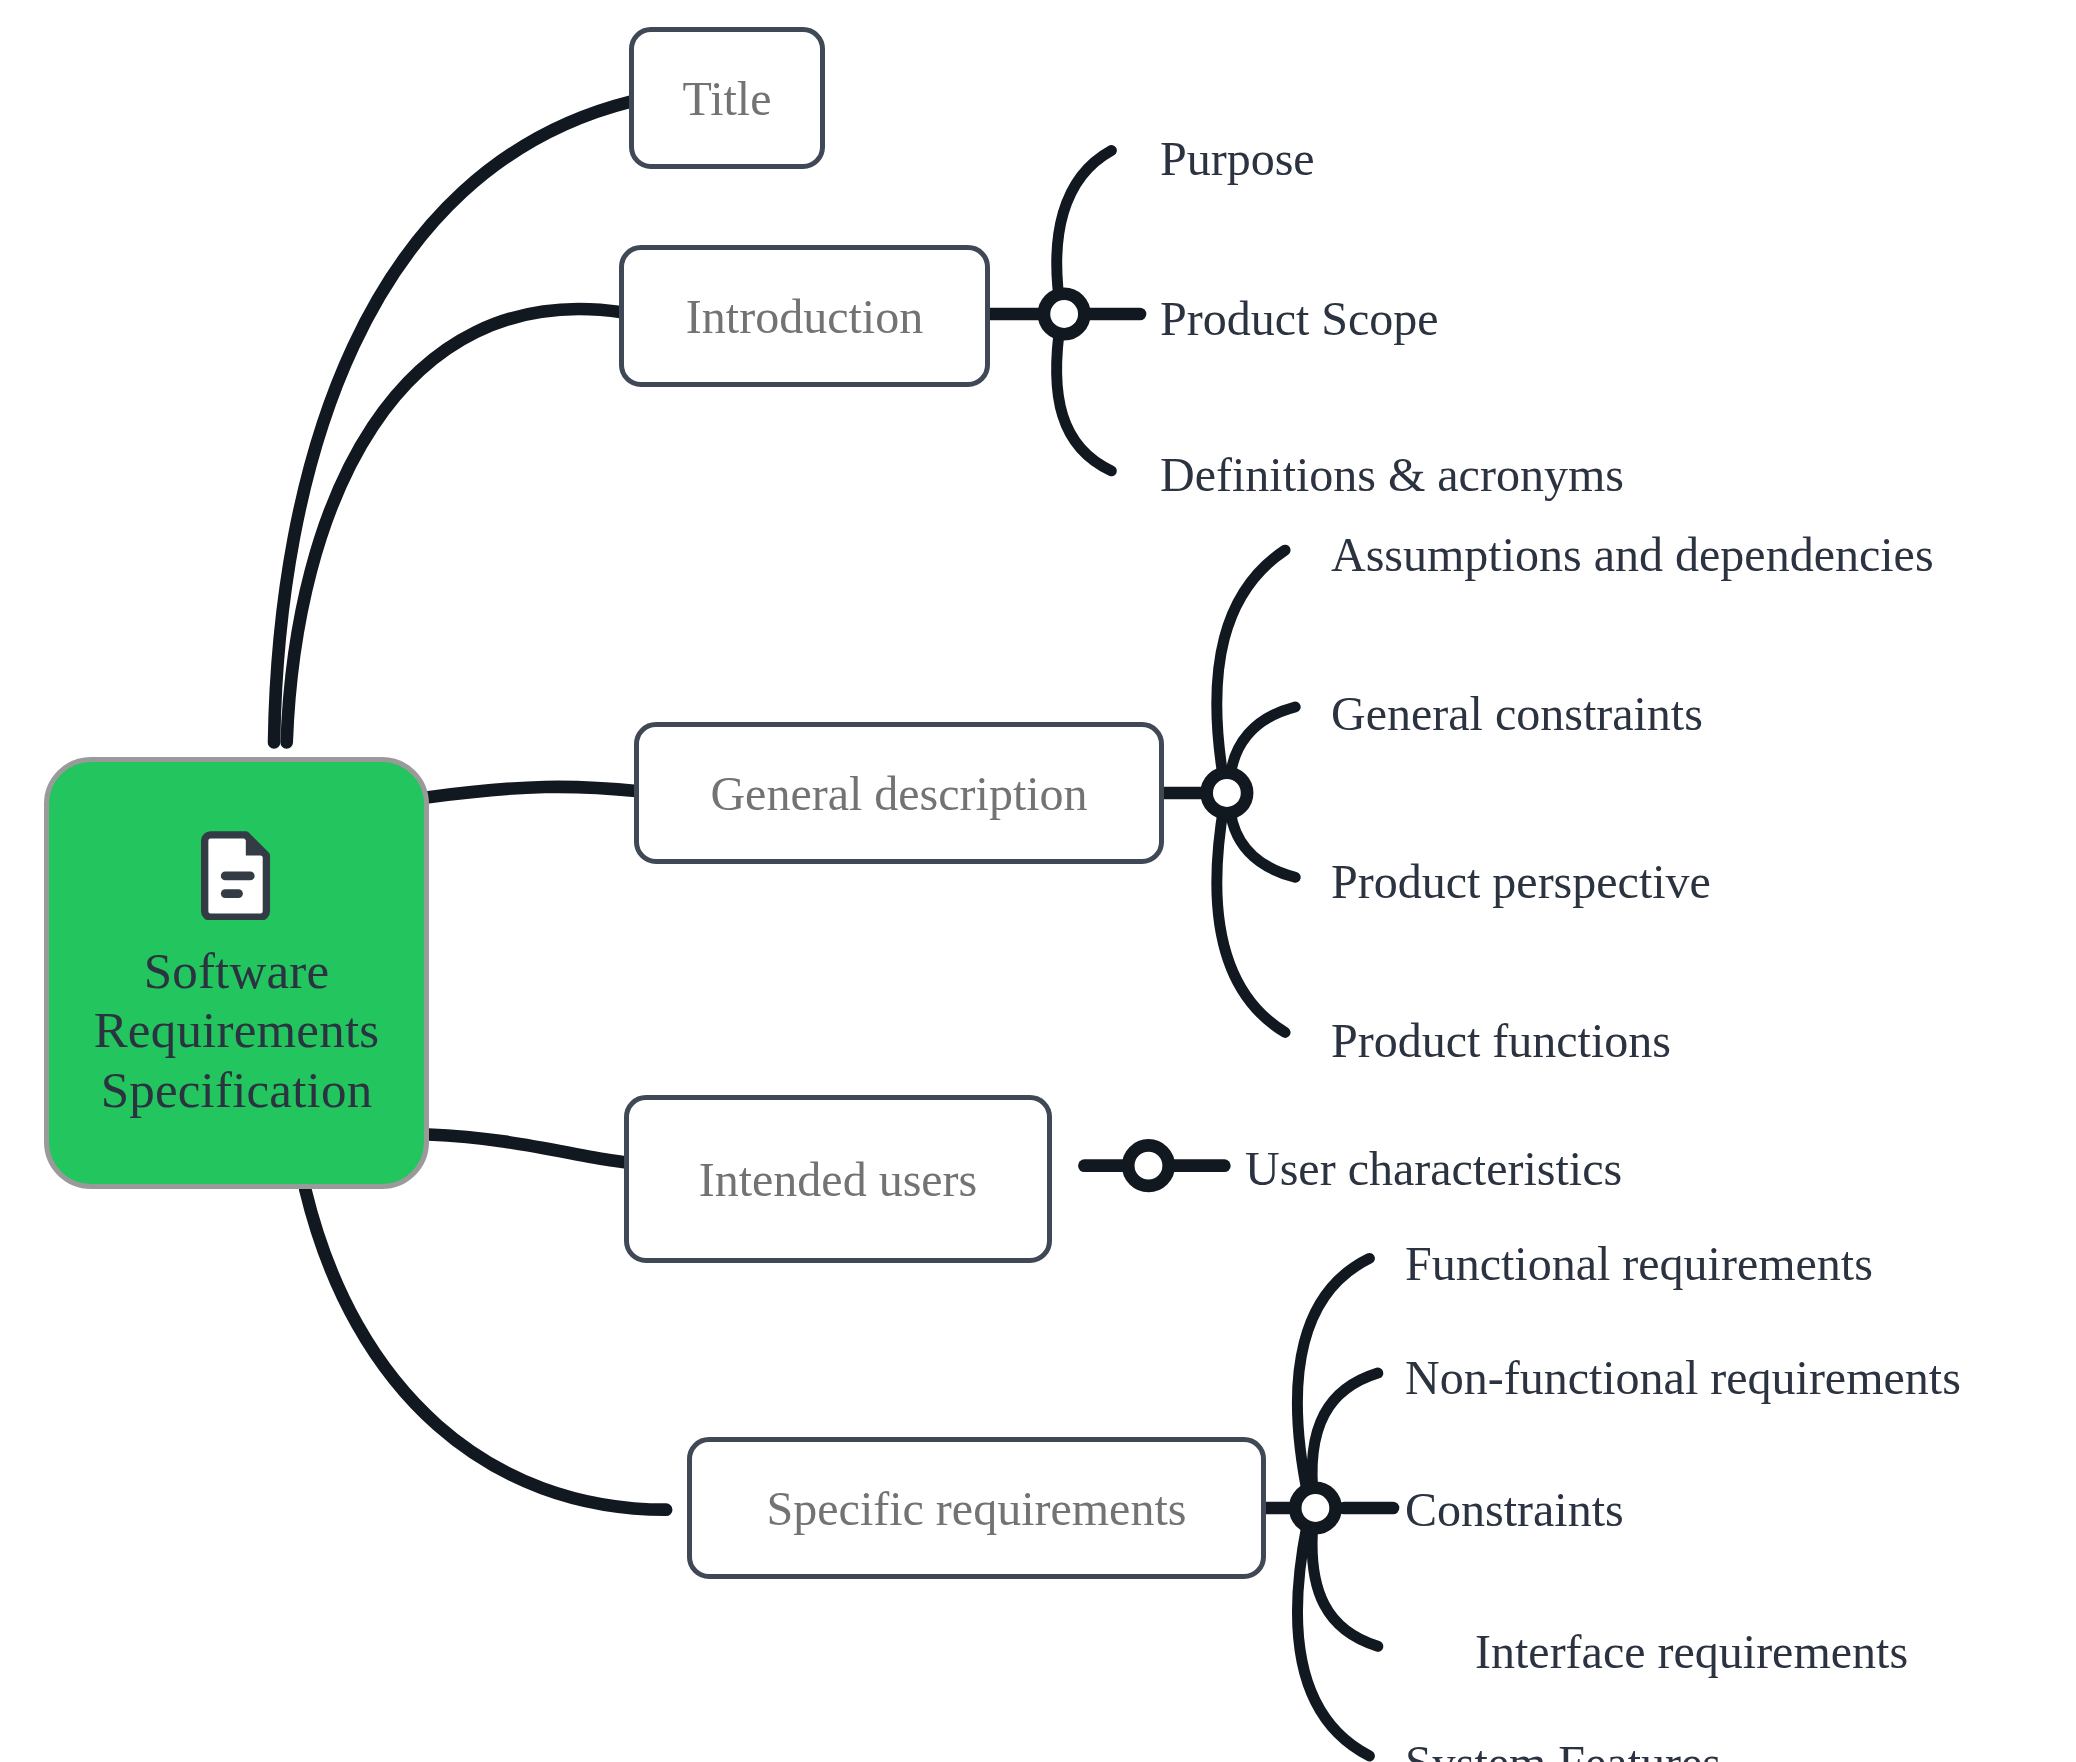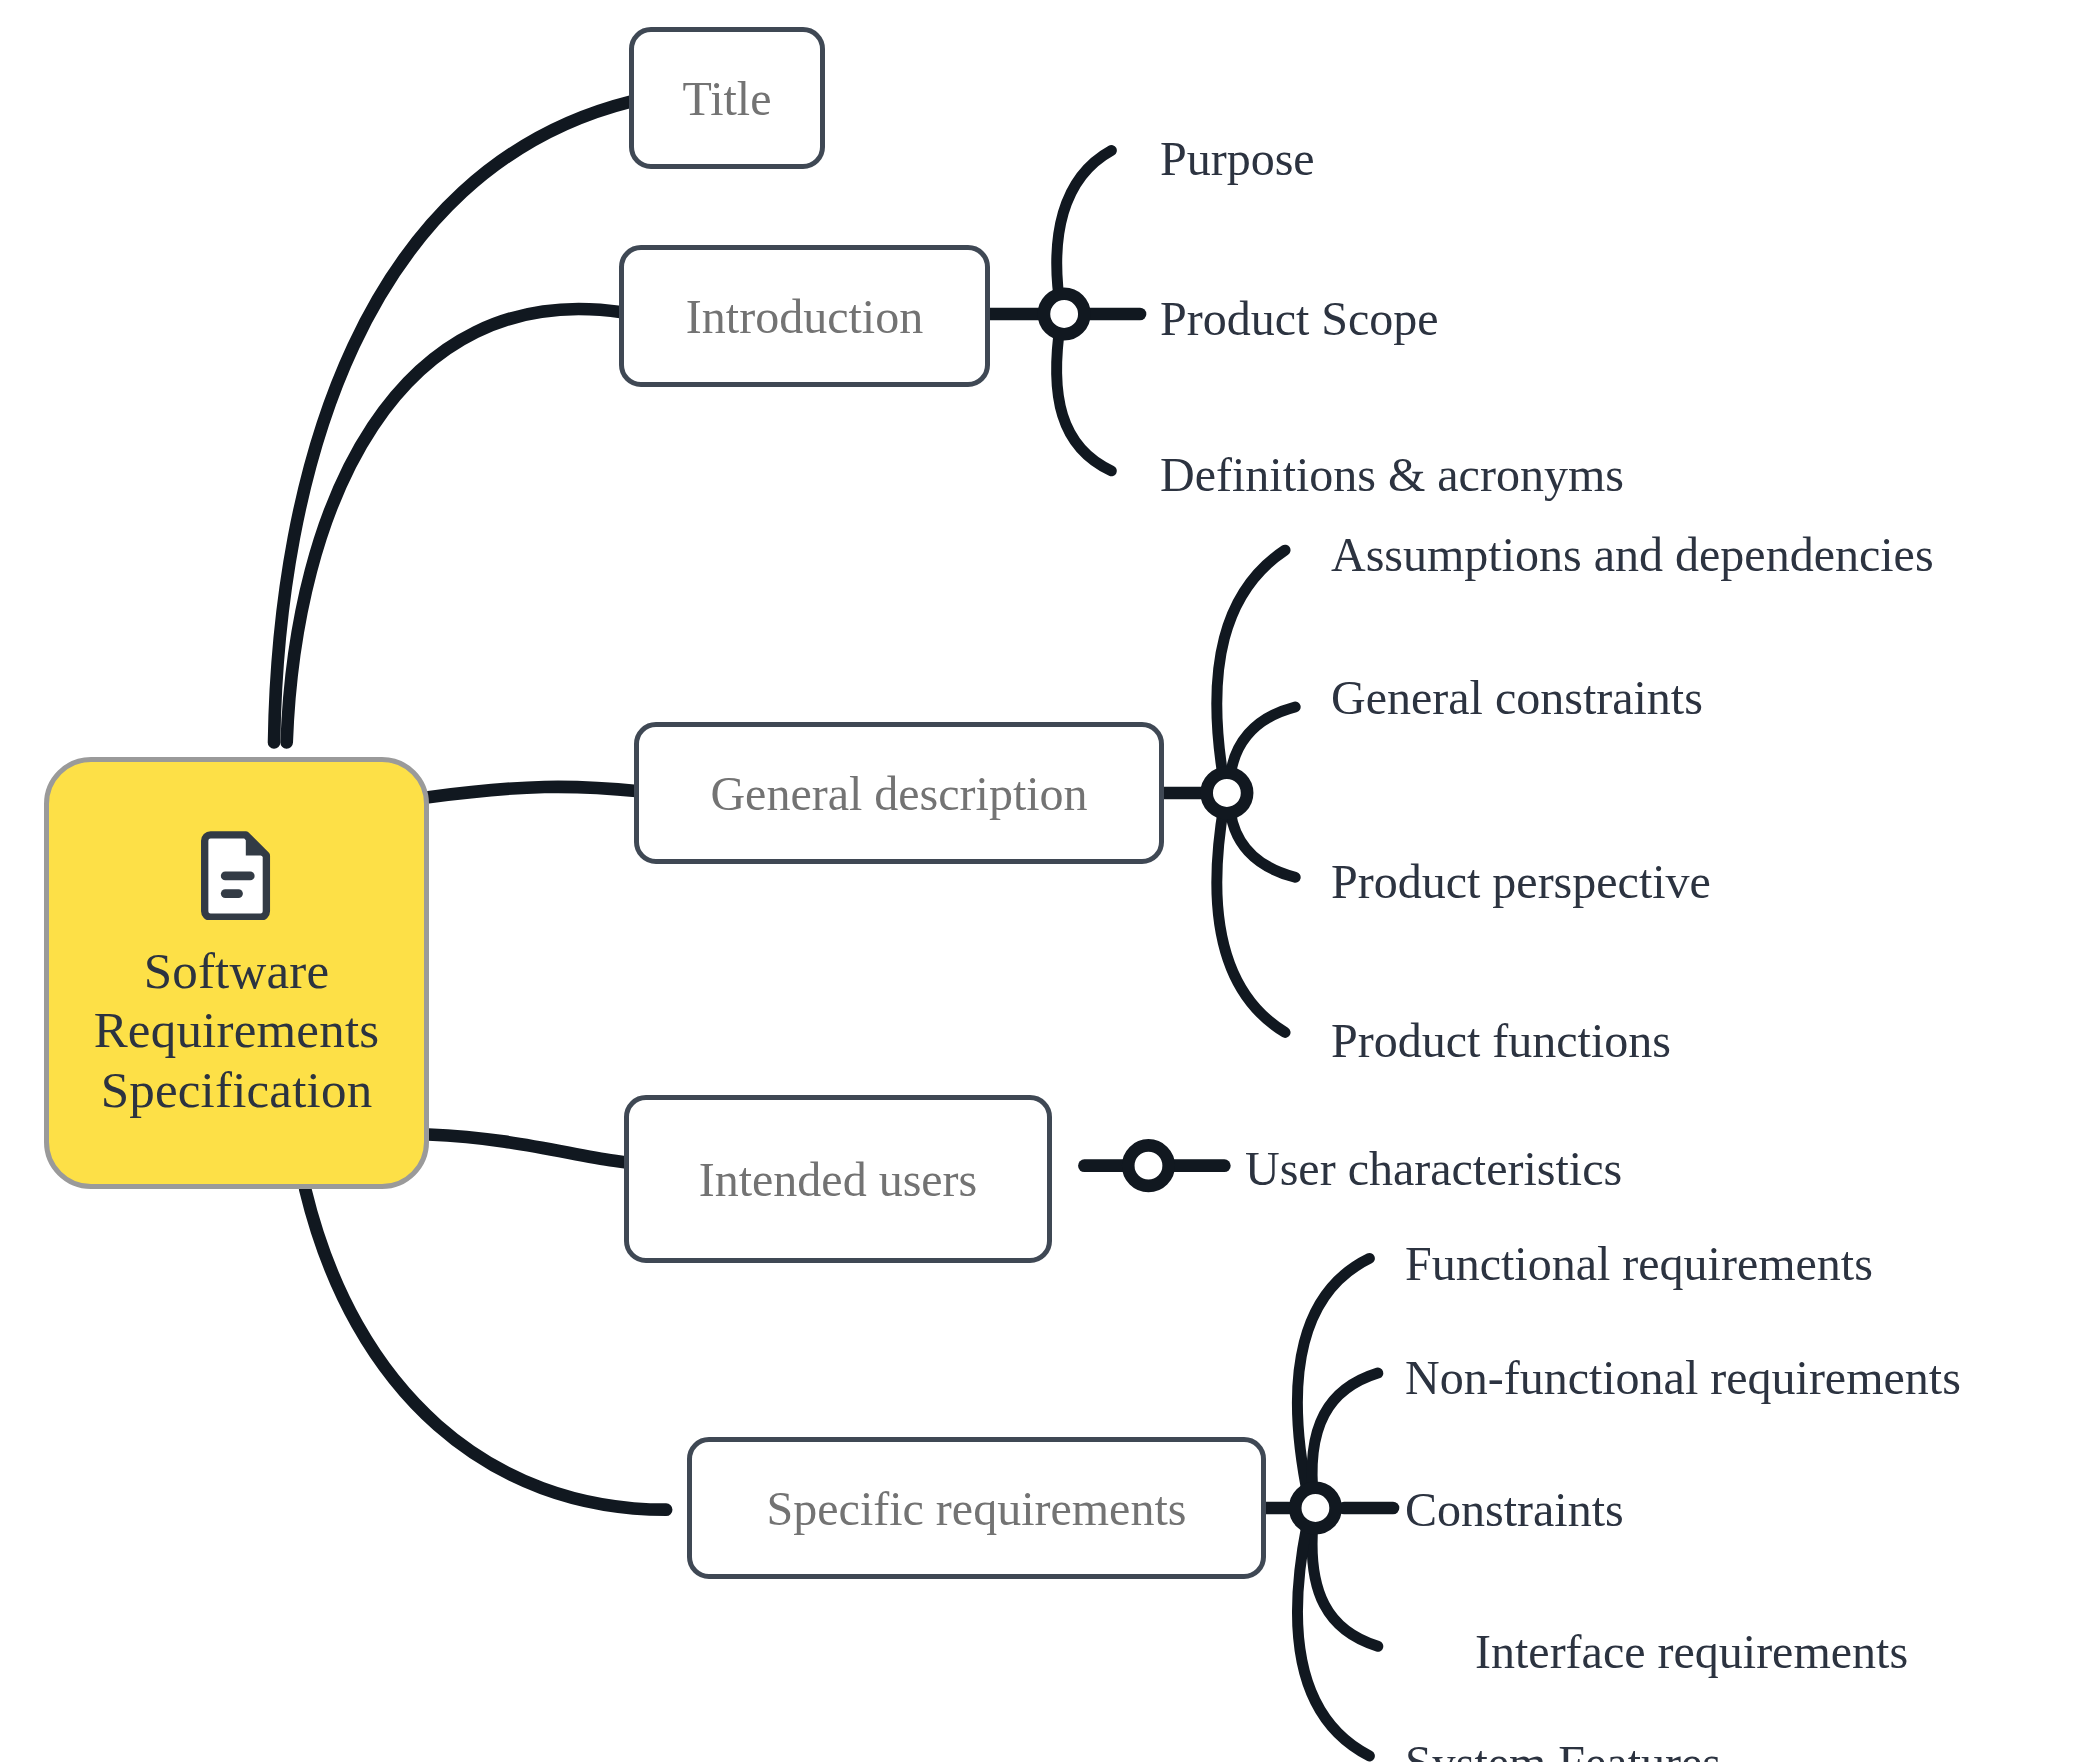--- a/index.html
+++ b/index.html
@@ -19,21 +19,21 @@
     position: absolute;
     left: 0;
     top: 0;
     width: 2076px;
     height: 1763px;
   }
   
   .root-node {
     position: absolute;
     box-sizing: border-box;
-    background: #fde047;
+    background: #22c55e;
     border: 5.9px solid #9a9a9a;
     border-radius: 47px;
     display: flex;
     flex-direction: column;
     align-items: center;
     justify-content: center;
     z-index: 5;
   }
   .root-icon {
     width: 94px;
@@ -146,21 +146,21 @@
 
   <div class="node-box" style="left:624px; top:1095px; width:428px; height:168px;">Intended users</div>
 
   <div class="node-box" style="left:687px; top:1437px; width:579px; height:142px;">Specific requirements</div>
 
   <div class="leaf-label" style="left:1160px; top:135px;">Purpose</div>
   <div class="leaf-label" style="left:1160px; top:295px;">Product Scope</div>
   <div class="leaf-label" style="left:1160px; top:451px;">Definitions &amp; acronyms</div>
 
   <div class="leaf-label" style="left:1331px; top:531px;">Assumptions and dependencies</div>
-  <div class="leaf-label" style="left:1331px; top:674px;">General constraints</div>
+  <div class="leaf-label" style="left:1331px; top:690px;">General constraints</div>
   <div class="leaf-label" style="left:1331px; top:858px;text-align:center;">Product perspective</div>
   <div class="leaf-label" style="left:1331px; top:1017px;">Product functions</div>
 
   <div class="leaf-label" style="left:1245px; top:1145px;">User characteristics</div>
 
   <div class="leaf-label" style="left:1405px; top:1240px;">Functional requirements</div>
   <div class="leaf-label" style="left:1405px; top:1354px;">Non-functional requirements</div>
   <div class="leaf-label" style="left:1405px; top:1486px;">Constraints</div>
   <div class="leaf-label" style="left:1475px; top:1628px;">Interface requirements</div>
   <div class="leaf-label" style="left:1405px; top:1739px;">System Features</div>

